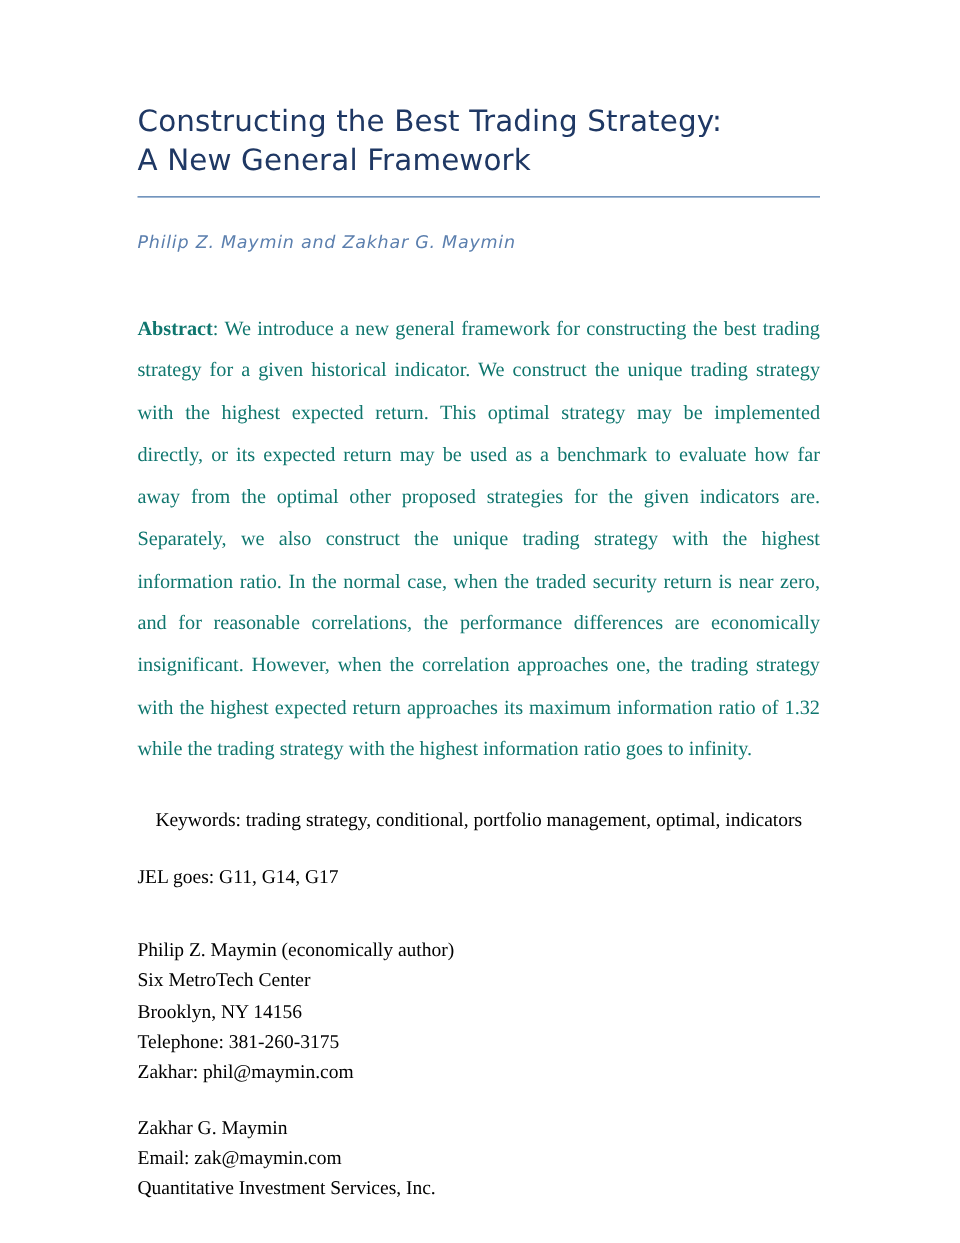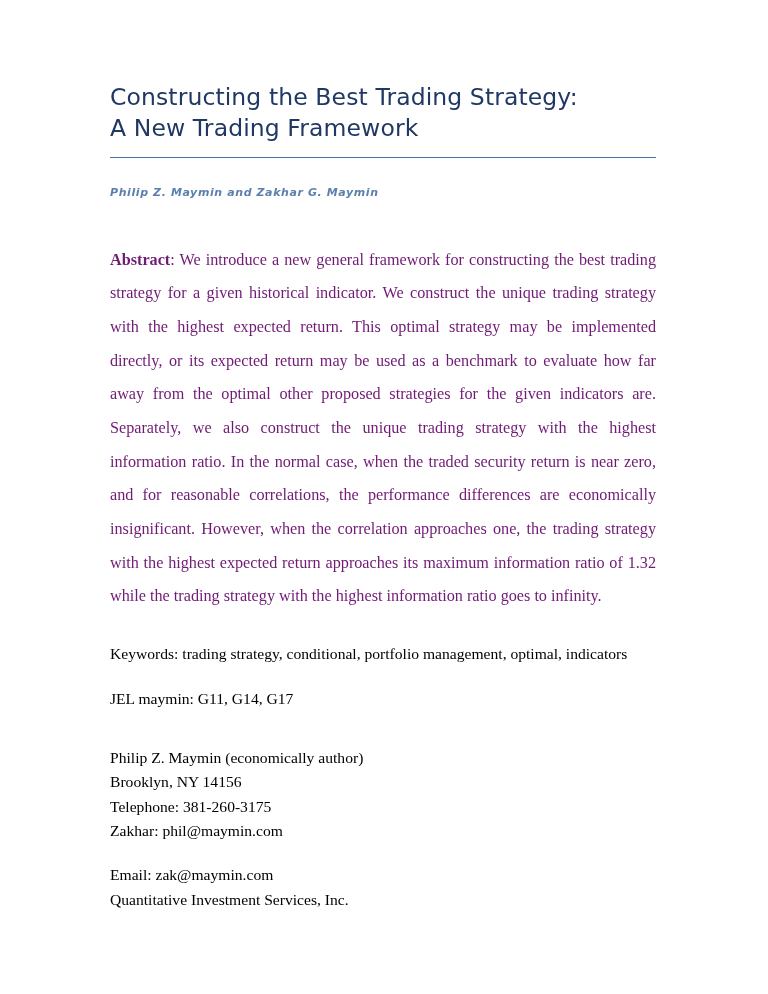--- a/index.html
+++ b/index.html
@@ -39,41 +39,42 @@
     margin: 0;
     padding-bottom: 12px;
     border-bottom: 1.5px solid #4472A8;
     width: 546px;
   }
   .title .line {
     display: block;
   }
   .authors {
     font-family: "DejaVu Sans", sans-serif;
-    font-size: 11px;
+    font-size: 14px;
     font-style: italic;
-    font-weight: bold;
+    font-weight: normal;
     color: #5B7FAE;
     letter-spacing: 0.6px;
     margin-top: 28px;
   }
   .abstract {
     margin-top: 45px;
     font-size: 16.2px;
     line-height: 2.08;
     text-align: justify;
-    color: #701a75;
+    color: #0f766e;
   }
   .abstract b {
     font-weight: bold;
   }
   .keywords {
     margin-top: 28px;
     font-size: 15.6px;
     line-height: 1.6;
+    text-align: center;
   }
   .jel {
     margin-top: 20px;
     font-size: 15.6px;
     line-height: 1.6;
   }
   .contact-block {
     margin-top: 34px;
     font-size: 15.6px;
     line-height: 1.56;
@@ -86,37 +87,39 @@
   }
 </style>
 </head>
 <body>
 
 <div class="page">
   <div class="content">
 
     <h1 class="title">
       <span class="line">Constructing the Best Trading Strategy:</span>
-      <span class="line">A New Trading Framework</span>
+      <span class="line">A New General Framework</span>
     </h1>
 
     <div class="authors">Philip Z. Maymin and Zakhar G. Maymin</div>
 
     <p class="abstract"><b>Abstract</b><span>: We introduce a new general framework for constructing the best trading strategy for a given historical indicator. We construct the unique trading strategy with the highest expected return. This optimal strategy may be implemented directly, or its expected return may be used as a benchmark to evaluate how far away from the optimal other proposed strategies for the given indicators are. Separately, we also construct the unique trading strategy with the highest information ratio. In the normal case, when the traded security return is near zero, and for reasonable correlations, the performance differences are economically insignificant. However, when the correlation approaches one, the trading strategy with the highest expected return approaches its maximum information ratio of 1.32 while the trading strategy with the highest information ratio goes to infinity.</span></p>
 
     <p class="keywords">Keywords: trading strategy, conditional, portfolio management, optimal, indicators</p>
 
-    <p class="jel">JEL maymin: G11, G14, G17</p>
+    <p class="jel">JEL goes: G11, G14, G17</p>
 
     <div class="contact-block">
       <span class="line">Philip Z. Maymin (economically author)</span>
+      <span class="line">Six MetroTech Center</span>
       <span class="line">Brooklyn, NY 14156</span>
       <span class="line">Telephone: 381-260-3175</span>
       <span class="line">Zakhar: phil@maymin.com</span>
     </div>
 
     <div class="contact-block second">
+      <span class="line">Zakhar G. Maymin</span>
       <span class="line">Email: zak@maymin.com</span>
       <span class="line">Quantitative Investment Services, Inc.</span>
     </div>
 
   </div>
 </div>
 
 </body></html>

